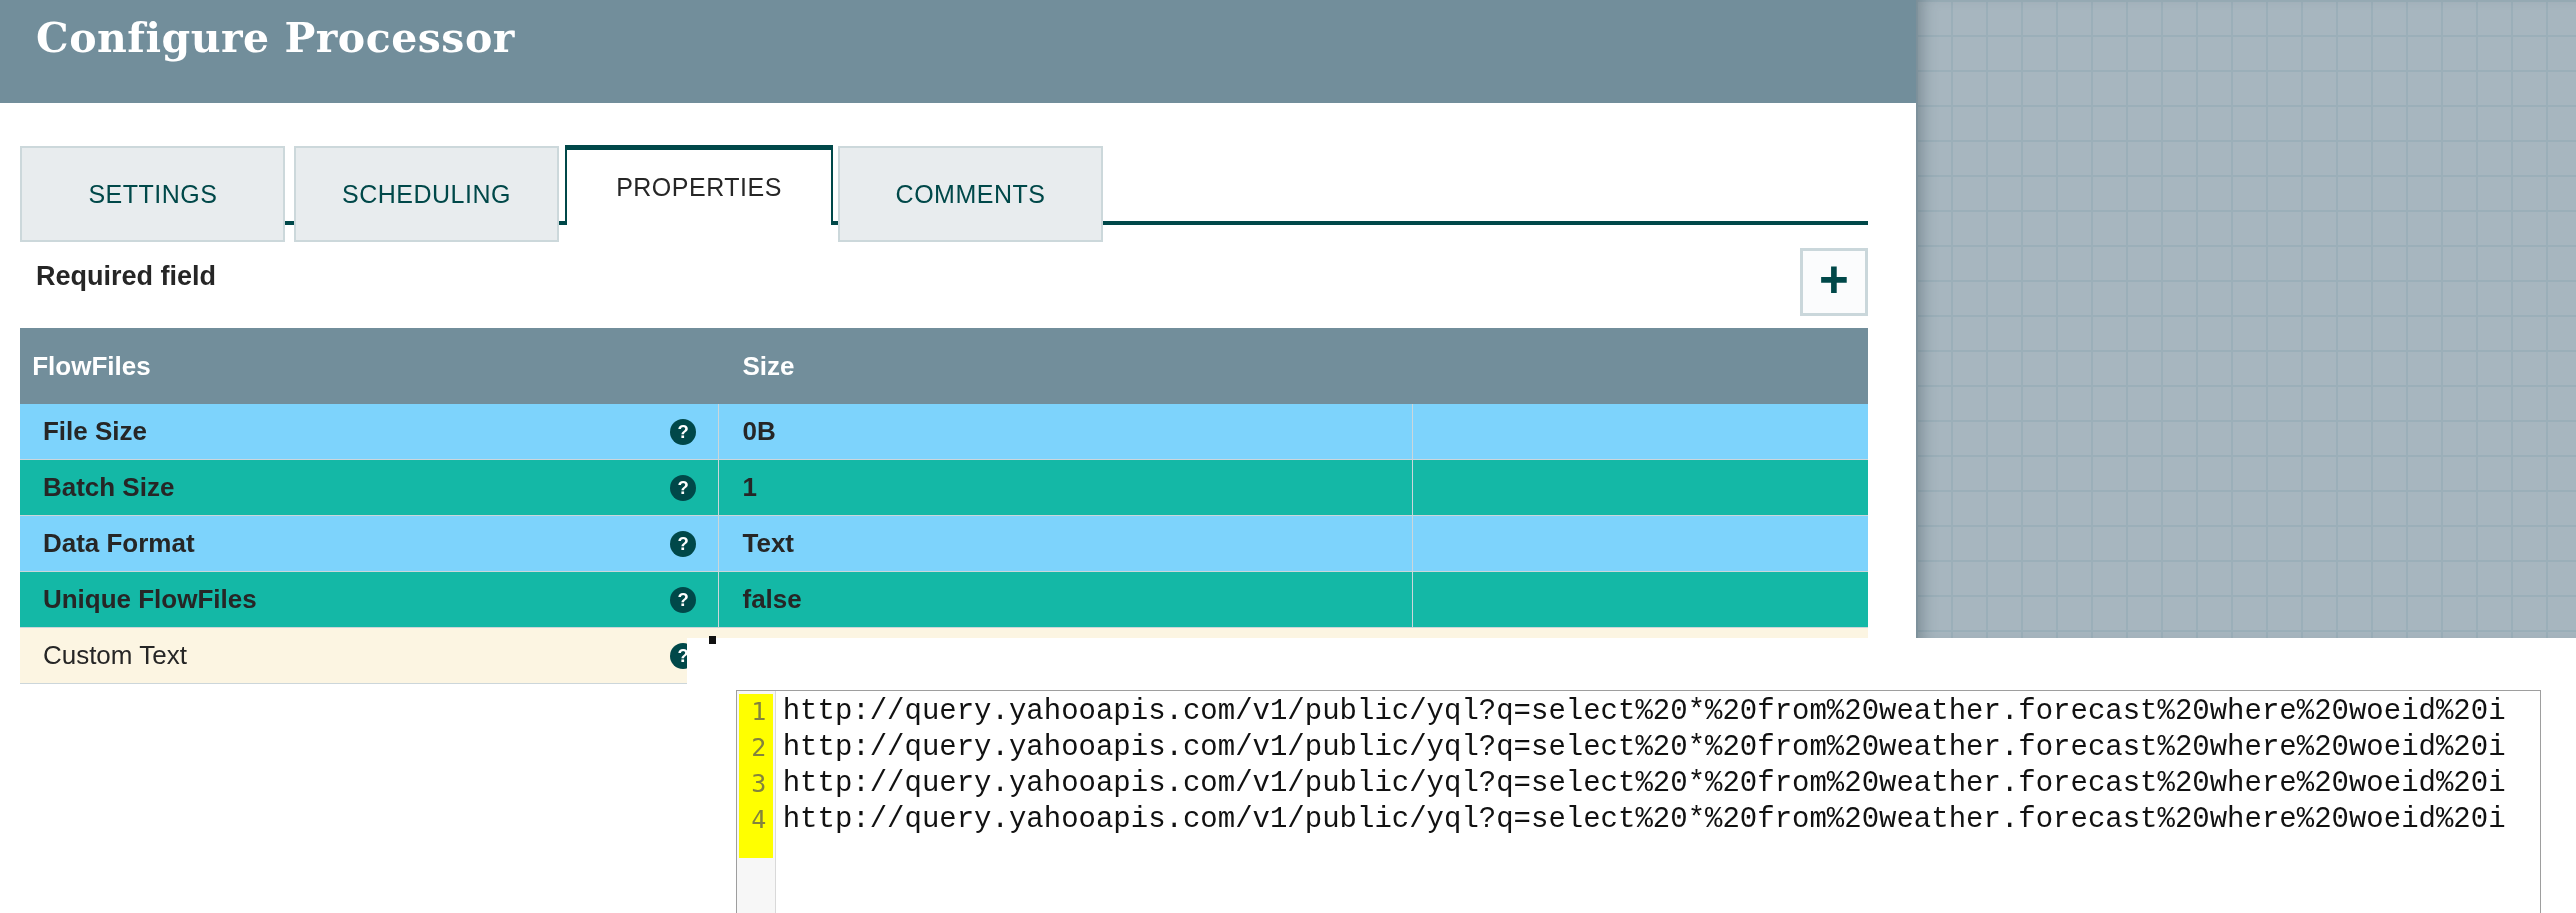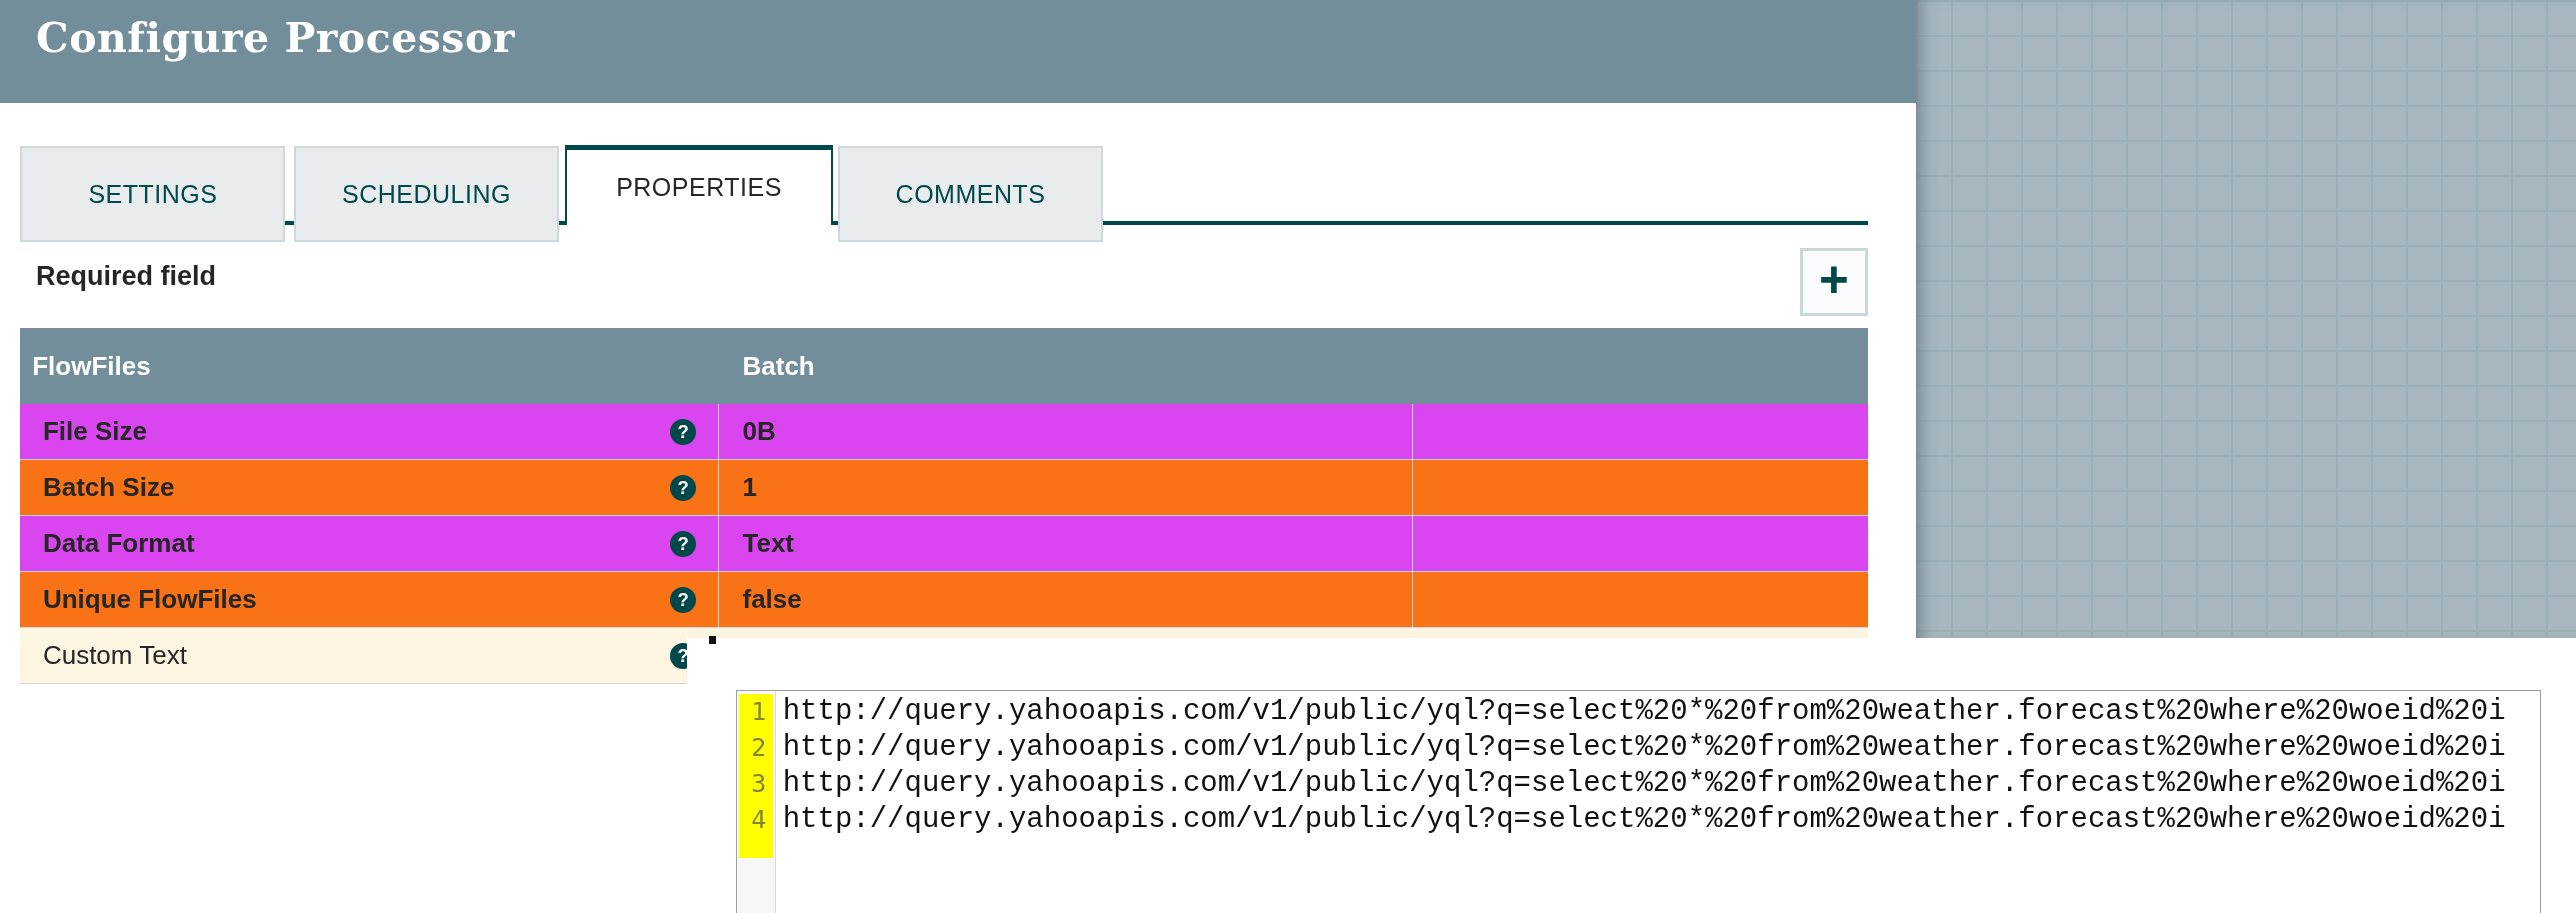--- a/index.html
+++ b/index.html
@@ -38,22 +38,22 @@
   .required-label { position:absolute; left:36px; top:261px; font-size:27px; font-weight:bold; color:#262626; }
   .add-btn { position:absolute; left:1800px; top:248px; width:68px; height:68px; background:#fbfcfd;
              border:3.9px solid #cad7db; display:flex; align-items:center; justify-content:center; cursor:pointer; }
   .add-btn .plus { color:#004849; font-size:51px; font-weight:bold; line-height:1; margin-top:-5.8px; }
 
   
   .ptable { position:absolute; left:19.5px; top:328px; width:1848px; }
   .ptable-head { height:76px; background:#728e9b; color:#fff; display:flex; align-items:center; }
   .col-prop-h { width:698px; padding-left:12.7px; font-size:26px; font-weight:bold; }
   .col-val-h  { padding-left:25px; font-size:26px; font-weight:bold; }
-  .prow { height:56px; display:flex; border-bottom:1.9px solid #ccd6da; background:#d946ef; position:relative; }
-  .prow.alt { background:#f97316; }
+  .prow { height:56px; display:flex; border-bottom:1.9px solid #ccd6da; background:#7dd3fc; position:relative; }
+  .prow.alt { background:#14b8a6; }
   .prow.selected { background:#fcf5e2; }
   .cell-prop { width:698px; display:flex; align-items:center; padding-left:23.4px; position:relative; }
   .prop-name { font-size:26px; color:#262626; font-weight:bold; }
   .prow.not-required .prop-name { font-weight:normal; }
   .help-badge { position:absolute; right:21.4px; top:50%; transform:translateY(-50%);
                 width:26px; height:26px; border-radius:50%; background:#004849; color:#fff;
                 font-size:18.5px; font-weight:bold; display:flex; align-items:center; justify-content:center; }
   .cell-val { width:694px; border-left:1.9px solid #ccd6da; display:flex; align-items:center; padding-left:24px; }
   .val-text { font-size:26px; color:#262626; font-weight:bold; }
   .cell-extra { flex:1; border-left:1.9px solid #ccd6da; }
@@ -101,21 +101,21 @@
     </div>
 
   <div class="required-label">Required field</div>
   <button class="add-btn">
     <span class="plus">+</span>
   </button>
 
   <div class="ptable">
     <div class="ptable-head">
       <div class="col-prop-h">FlowFiles</div>
-      <div class="col-val-h">Batch</div>
+      <div class="col-val-h">Size</div>
     </div>
     <div id="rows-host">
         <div class="prow">
     <div class="cell-prop">
       <span class="prop-name">File Size</span>
       <span class="help-badge">?</span>
     </div>
     <div class="cell-val">
       <span class="val-text">0B</span>
     </div>

